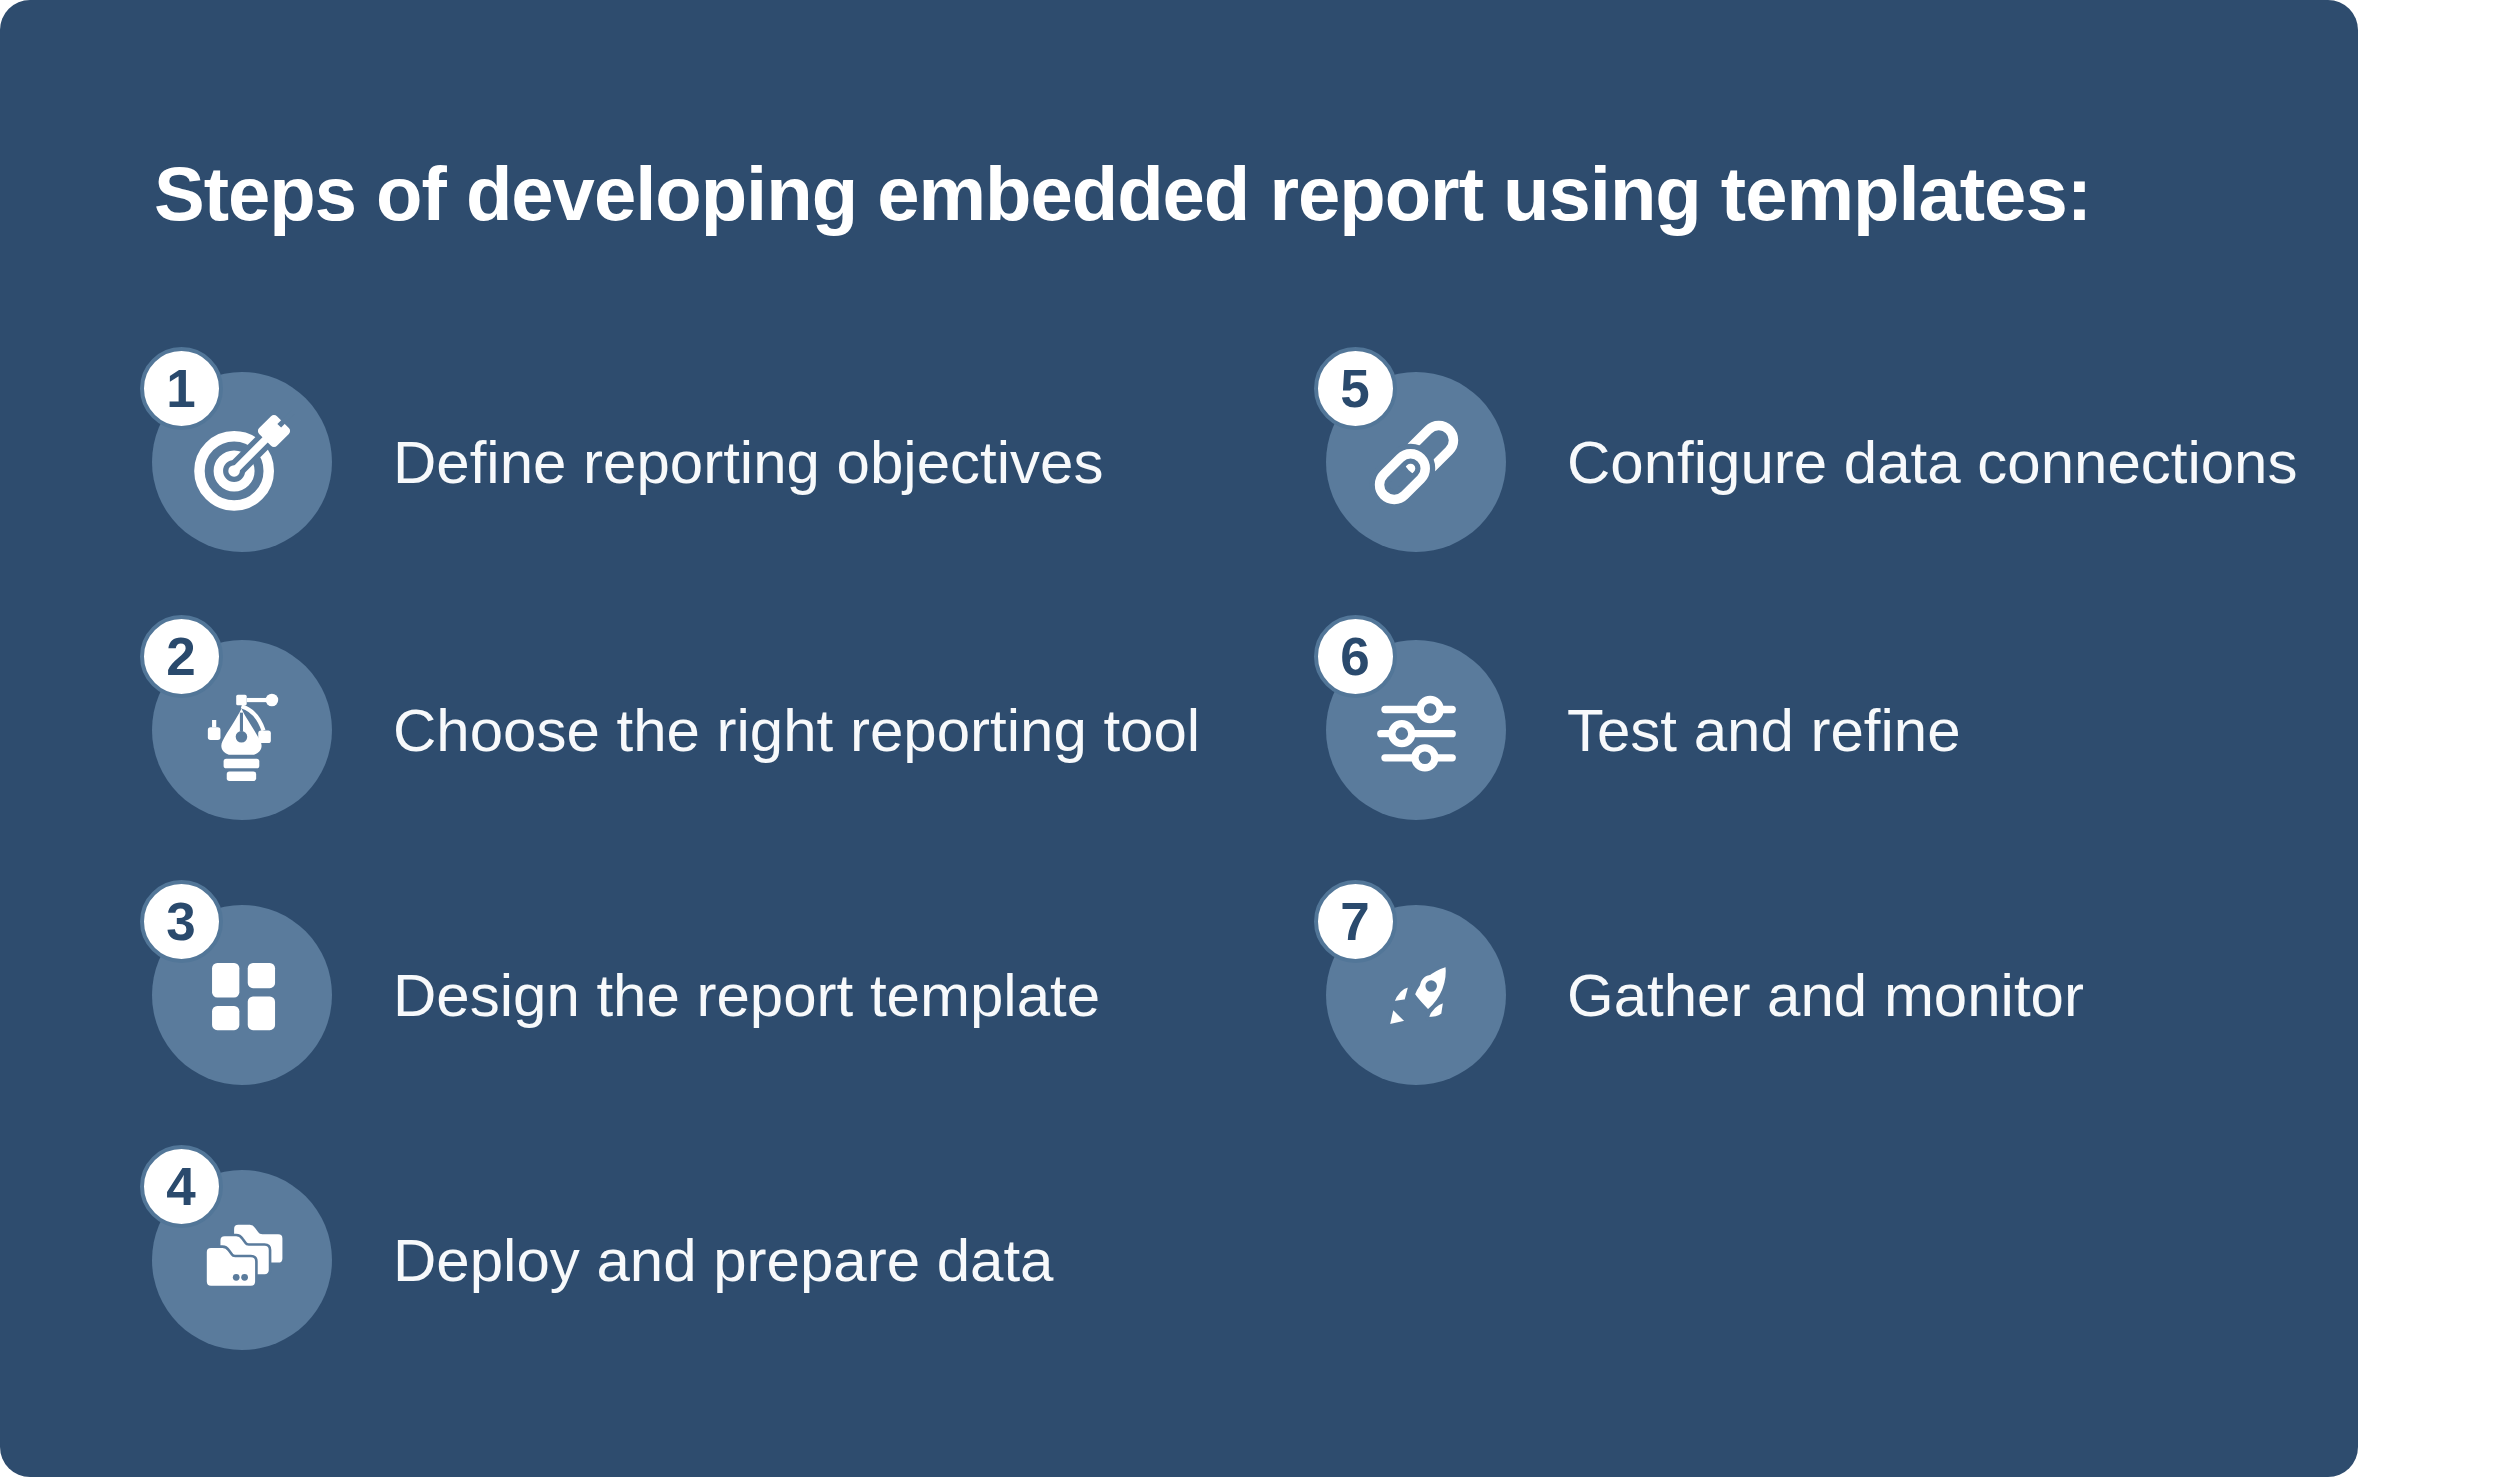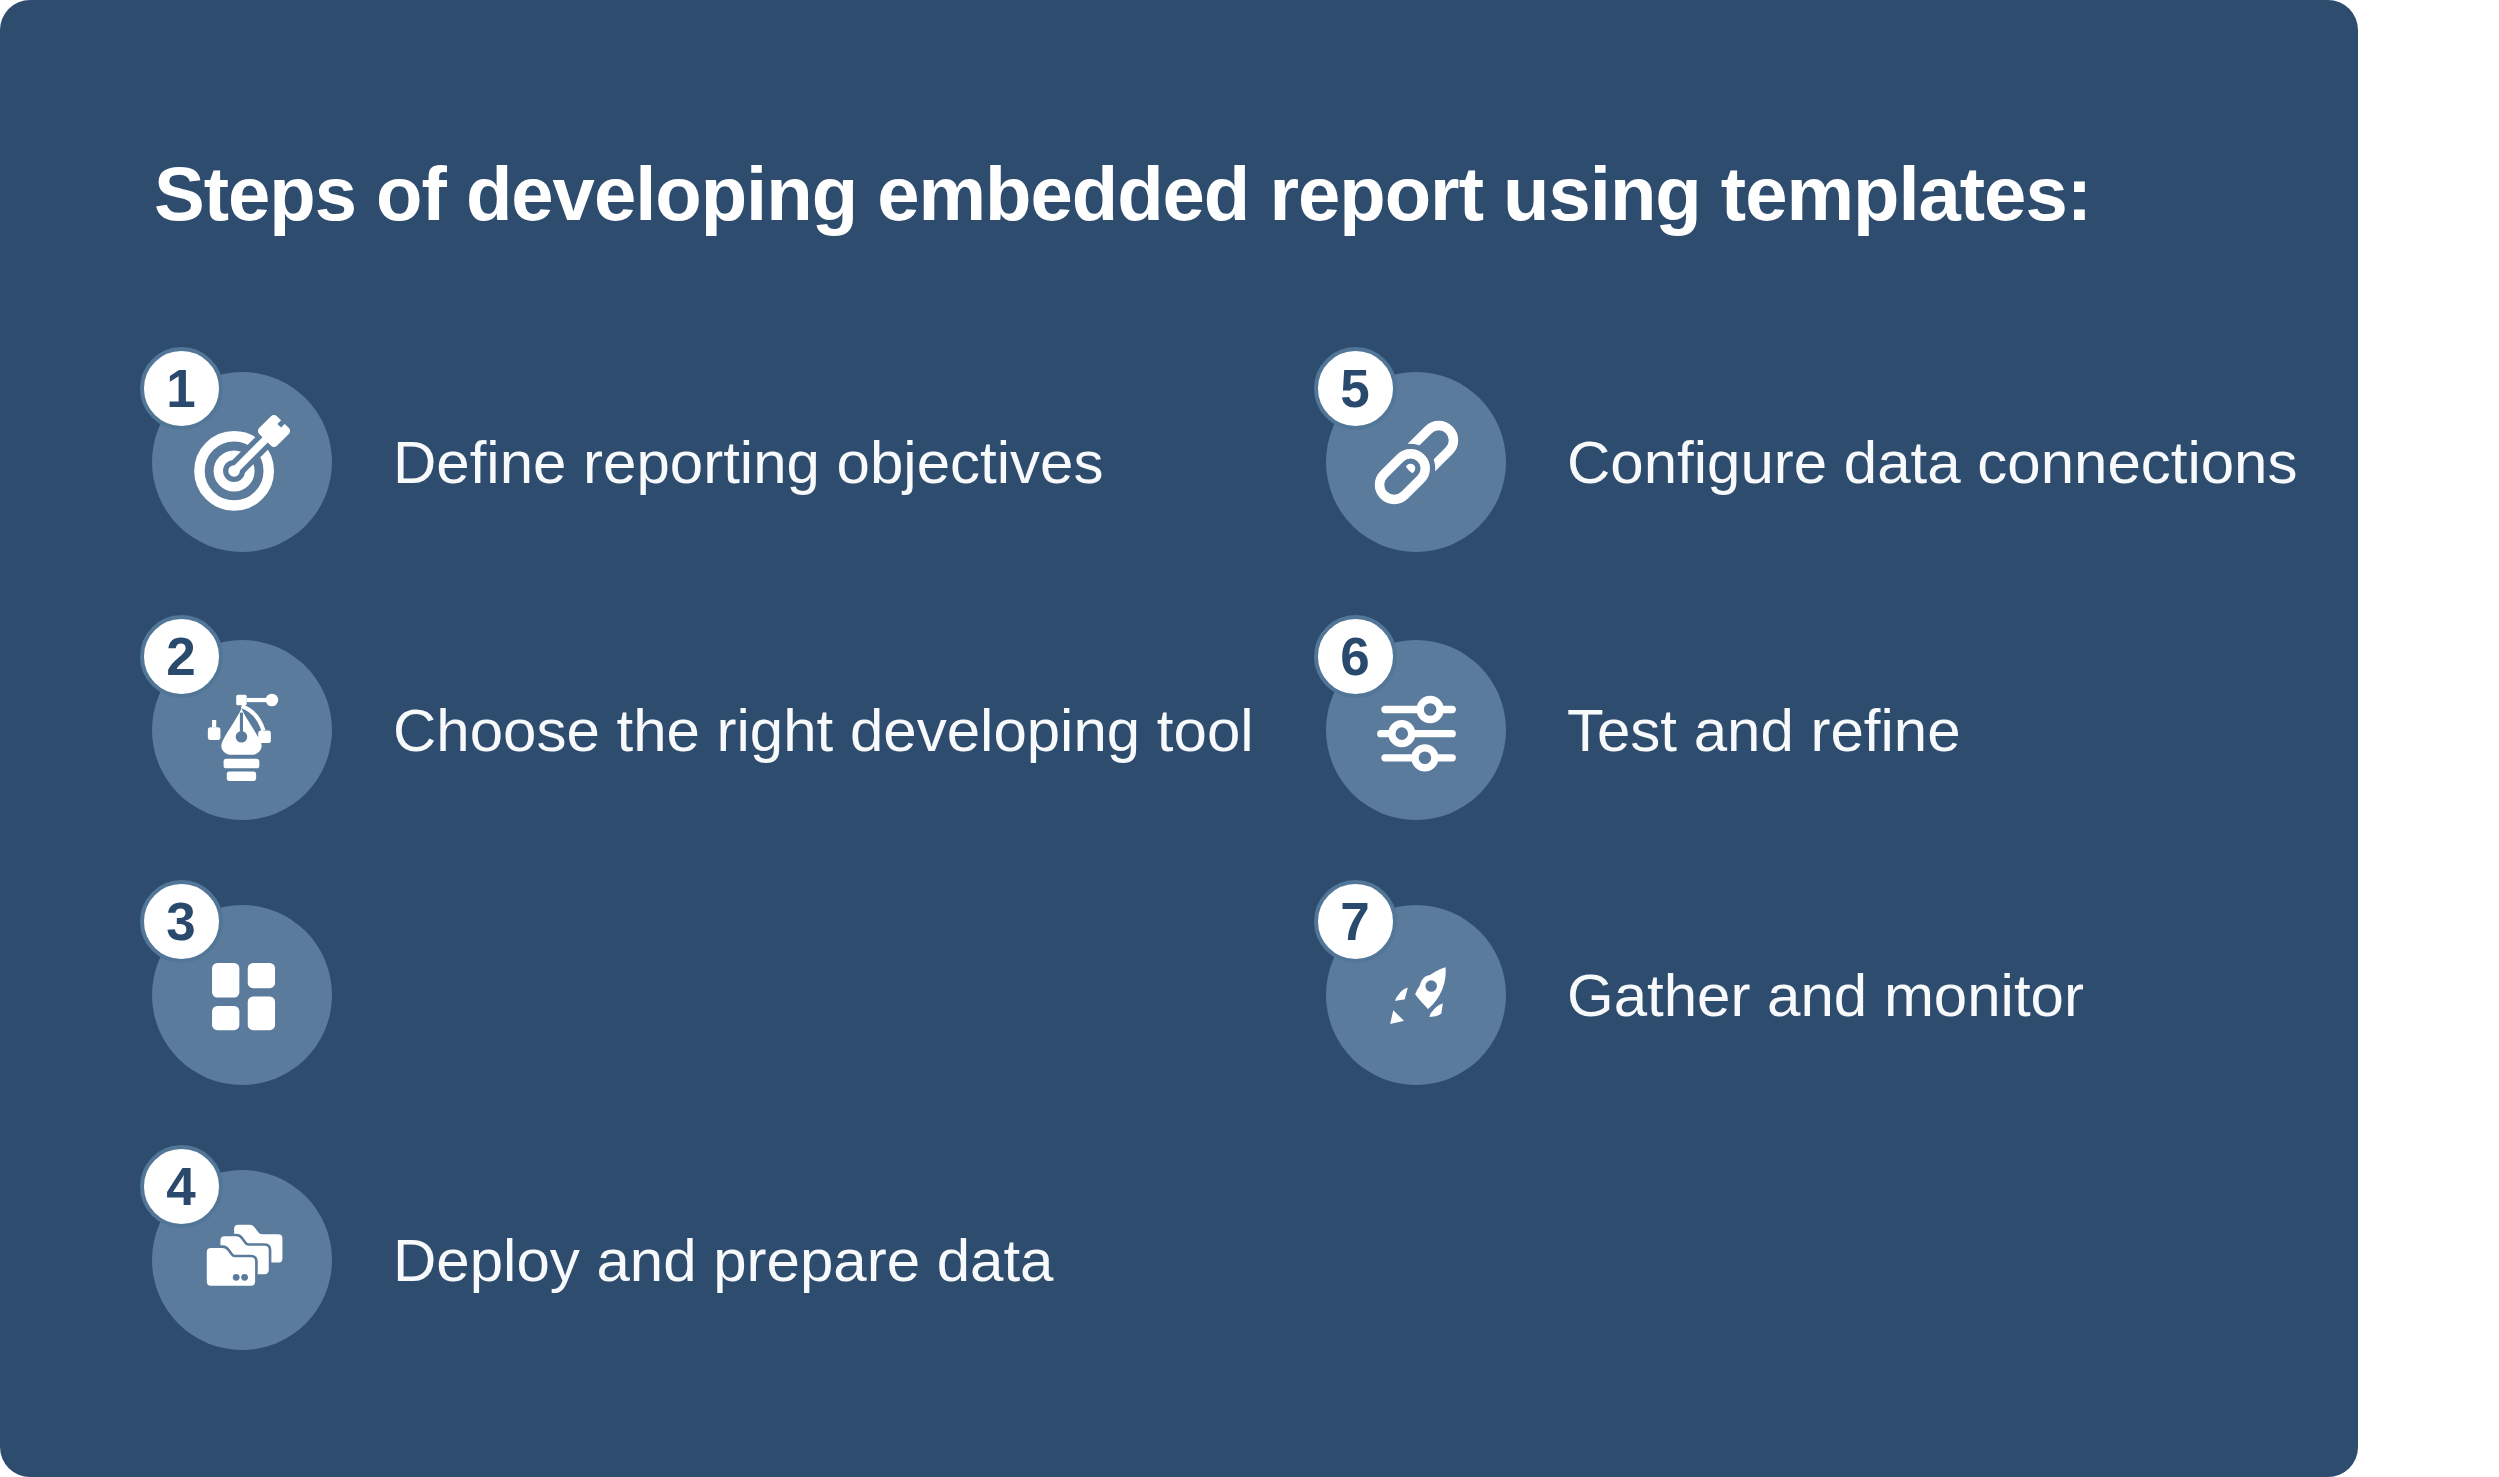--- a/index.html
+++ b/index.html
@@ -113,35 +113,36 @@
         <rect x="65" y="50" width="12" height="12" rx="2.5" style="fill:#fff"></rect>
         <line x1="23" y1="47" x2="23" y2="40" style="stroke:#fff;stroke-width:4"></line>
         <rect x="17" y="47" width="12" height="12" rx="2.5" style="fill:#fff"></rect>
         <path d="M49,29 C45,38 36,50 31,60 C28,66 31,71 37,73 L61,73 C67,71 70,66 67,60 C62,50 53,38 49,29 Z" style="fill:#fff"></path>
         <line x1="49" y1="33" x2="49" y2="51" style="stroke:var(--step-circle);stroke-width:3"></line>
         <circle cx="49" cy="56" r="5.5" style="fill:var(--step-circle)"></circle>
         <rect x="32" y="77" width="34" height="9" rx="2.5" style="fill:#fff"></rect>
         <rect x="35" y="89" width="28" height="9" rx="2.5" style="fill:#fff"></rect>
       </svg>
     </div>
-    <div class="label">Choose the right developing tool</div>
+    <div class="label">Choose the right reporting tool</div>
   </div>
 
   <div class="step c1 r3">
     <div class="icon-circle">
       <div class="badge">
         <span>3</span>
       </div>
       <svg class="icon" viewBox="0 0 100 100">
         <rect x="21" y="19" width="26" height="33" rx="5" style="fill:#fff"></rect>
         <rect x="55" y="19" width="26" height="24" rx="5" style="fill:#fff"></rect>
         <rect x="21" y="60" width="26" height="23" rx="5" style="fill:#fff"></rect>
         <rect x="55" y="51" width="26" height="32" rx="5" style="fill:#fff"></rect>
       </svg>
     </div>
+    <div class="label">Design the report template</div>
   </div>
 
   <div class="step c1 r4">
     <div class="icon-circle">
       <div class="badge">
         <span>4</span>
       </div>
       <svg class="icon" viewBox="0 0 100 100">
         <g style="fill:#fff;stroke:var(--step-circle);stroke-width:5;paint-order:stroke;stroke-linejoin:round">
           <path transform="translate(38,8)" d="M4,40 L4,12 Q4,8 8,8 L19,8 Q22,8 24,11 L27,15 Q28,17 31,17 L46,17 Q50,17 50,21 L50,40 Q50,44 46,44 L8,44 Q4,44 4,40 Z"></path>

